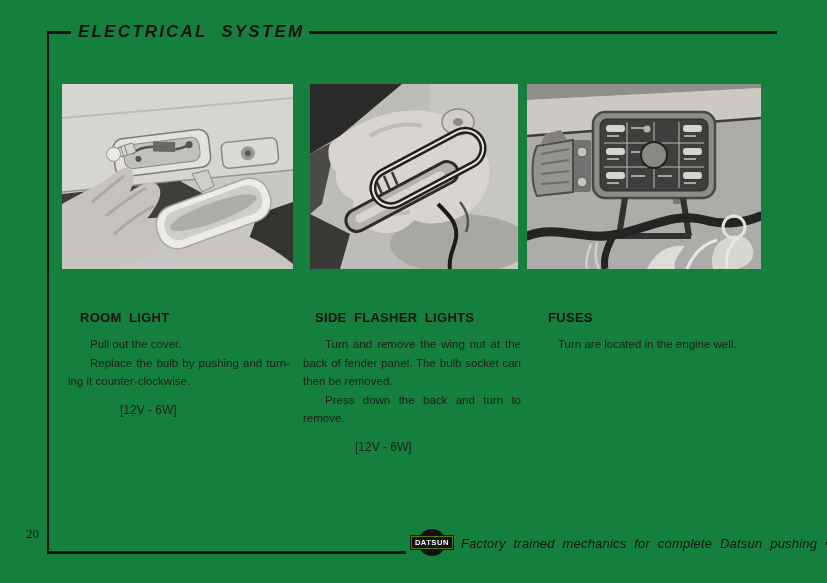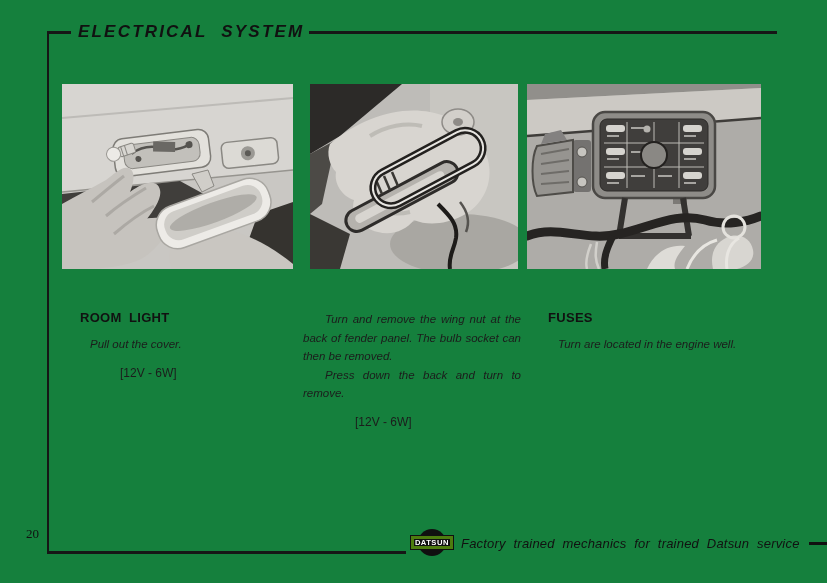--- a/index.html
+++ b/index.html
@@ -29,36 +29,36 @@
   .section{position:absolute;top:310px;}
   .section-1{left:68px;width:222px;}
   .section-2{left:303px;width:218px;}
   .section-3{left:536px;width:222px;}
   .section h2{
     margin:0 0 10px 12px;font-size:13px;font-weight:bold;
     letter-spacing:0.3px;word-spacing:3.5px;color:#111;
   }
   .section p{
     margin:0;font-size:11.5px;line-height:18.5px;
-    text-align:justify;text-indent:22px;color:#1c1c1c;font-style:italic;
+    text-align:justify;text-indent:22px;color:#1c1c1c;
   }
   .spec{display:block;margin:12px 0 0 52px;font-size:12px;color:#1c1c1c;}
   
   .page-number{
     position:absolute;left:26px;top:526px;
     font-family:Liberation Serif, serif;font-size:13px;color:#111;
   }
   .datsun-logo{position:absolute;left:411px;top:529px;width:42px;height:27px;}
   .logo-circle{
     position:absolute;left:7px;top:0;width:28px;height:27px;
     background:#101010;border-radius:50%;
   }
   .logo-band{
     position:absolute;left:0;top:7px;width:42px;height:13px;
-    background:#101010;border:3px solid #4d7c0f;box-shadow:0 0 0 1px #101010;
+    background:#101010;border:1px solid #4d7c0f;box-shadow:0 0 0 1px #101010;
     box-sizing:border-box;display:flex;align-items:center;justify-content:center;
   }
   .logo-band span{
     color:#ffffff;font-size:8px;font-weight:bold;letter-spacing:0.5px;
     transform:scaleX(0.95);line-height:1;
   }
   .footer-right{
     position:absolute;left:461px;top:536px;display:flex;align-items:center;
   }
   .tagline{
@@ -183,41 +183,43 @@
       <path d="M186,185 C182,168 190,156 204,152 C216,150 224,156 226,166 C228,176 220,182 210,185 Z" fill="#d8d6d1"></path>
       <circle cx="207" cy="143" r="11" fill="none" stroke="#e4e2dd" stroke-width="3"></circle>
       <path d="M160,185 C166,170 176,160 190,156 M200,185 C198,172 202,160 212,154" stroke="#e8e6e1" stroke-width="3" fill="none"></path>
       <path d="M64,160 C60,170 58,178 60,185 M70,158 C68,170 68,176 72,185" stroke="#d2d0cb" stroke-width="2.5" fill="none"></path>
     </svg>
   </div>
 
   <div class="section section-1">
     <h2>ROOM LIGHT</h2>
     <p>Pull out the cover.</p>
+    <p>Replace the bulb by pushing and turn-ing it counter-clockwise.</p>
     <span class="spec">[12V - 6W]</span>
   </div>
 
   <div class="section section-2">
+    <h2>SIDE FLASHER LIGHTS</h2>
     <p>Turn and remove the wing nut at the back of fender panel. The bulb socket can then be removed.</p>
     <p>Press down the back and turn to remove.</p>
     <span class="spec">[12V - 6W]</span>
   </div>
 
   <div class="section section-3">
     <h2>FUSES</h2>
     <p>Turn are located in the engine well.</p>
   </div>
 
   <div class="page-number">20</div>
 
   <div class="datsun-logo">
     <div class="logo-circle"></div>
     <div class="logo-band">
       <span>DATSUN</span>
     </div>
   </div>
 
   <div class="footer-right">
-    <span class="tagline">Factory trained mechanics for trained Datsun service</span>
+    <span class="tagline">Factory trained mechanics for complete Datsun pushing</span>
     <span class="tagline-rule"></span>
   </div>
 
 </div>
 
 </body></html>

